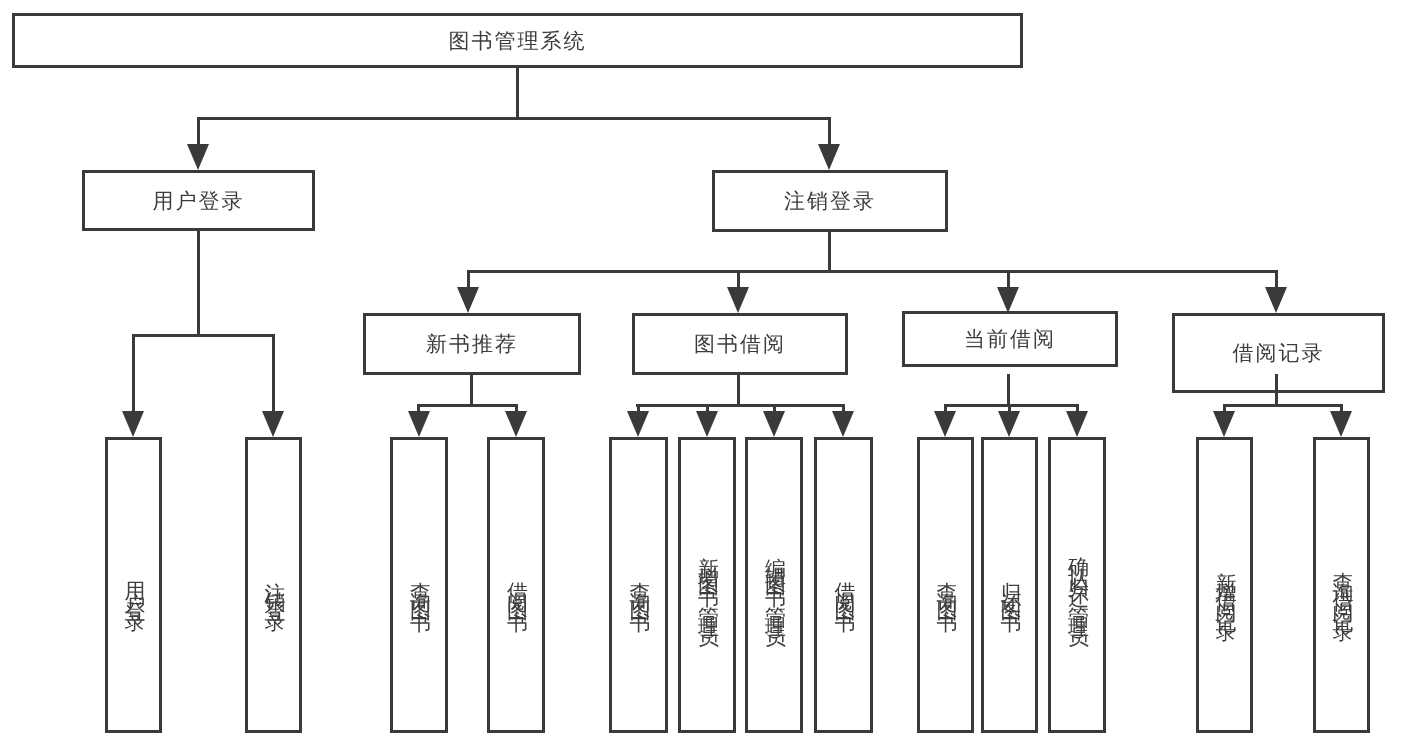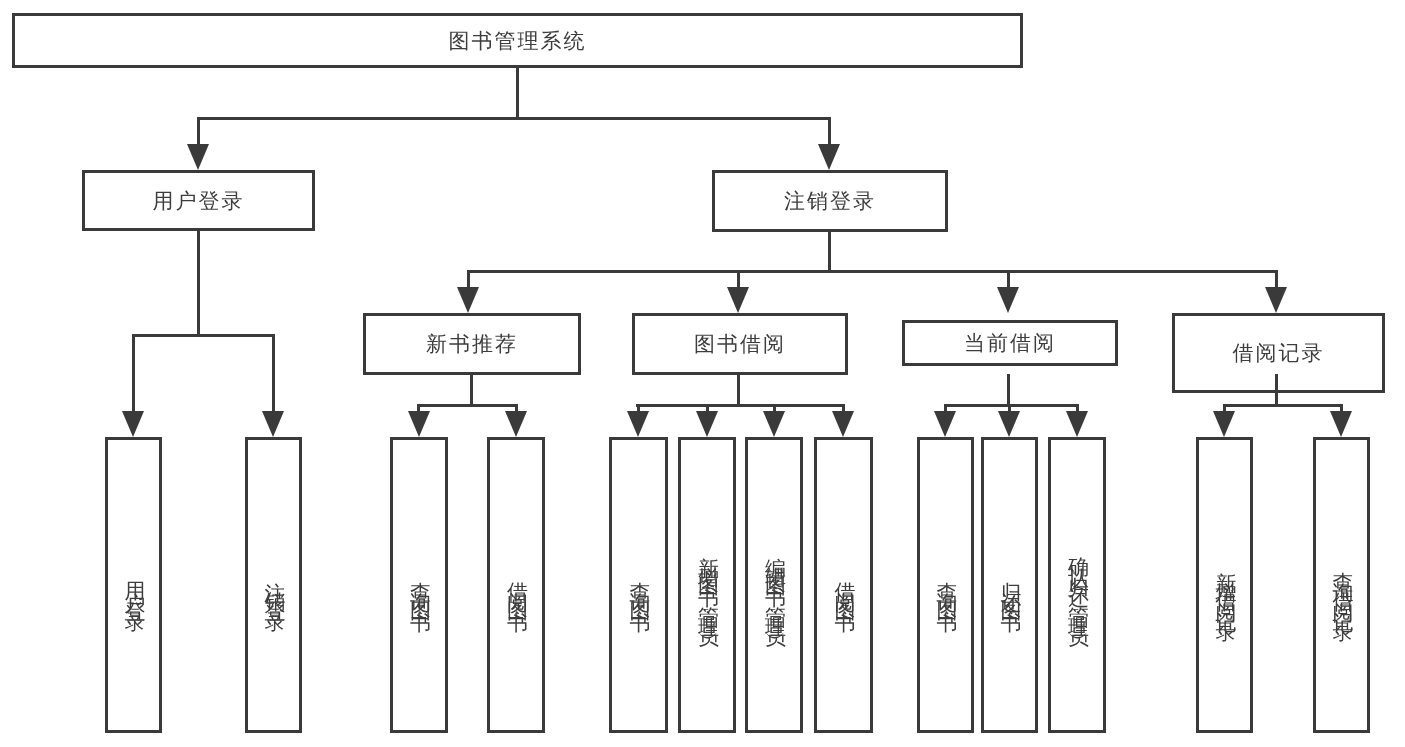--- a/index.html
+++ b/index.html
@@ -71,21 +71,21 @@
   <div class="arrow" style="left:997px;top:287px"></div>
   <div class="line" style="left:1275px;top:270px;width:3px;height:20px"></div>
   <div class="arrow" style="left:1265px;top:287px"></div>
 
   <div class="hbox" style="left:632px;top:313px;width:216px;height:62px">
     <span class="hlabel">图书借阅</span>
   </div>
   <div class="hbox" style="left:363px;top:313px;width:218px;height:62px">
     <span class="hlabel">新书推荐</span>
   </div>
-  <div class="hbox" style="left:902px;top:320px;width:216px;height:46px">
+  <div class="hbox" style="left:902px;top:311px;width:216px;height:56px">
     <span class="hlabel">当前借阅</span>
   </div>
   <div class="hbox" style="left:1172px;top:313px;width:213px;height:80px">
     <span class="hlabel">借阅记录</span>
   </div>
 
   <div class="line" style="left:470px;top:374px;width:3px;height:33px"></div>
   <div class="line" style="left:417px;top:404px;width:101px;height:3px"></div>
   <div class="line" style="left:417px;top:404px;width:3px;height:12px"></div>
   <div class="arrow" style="left:408px;top:411px"></div>

